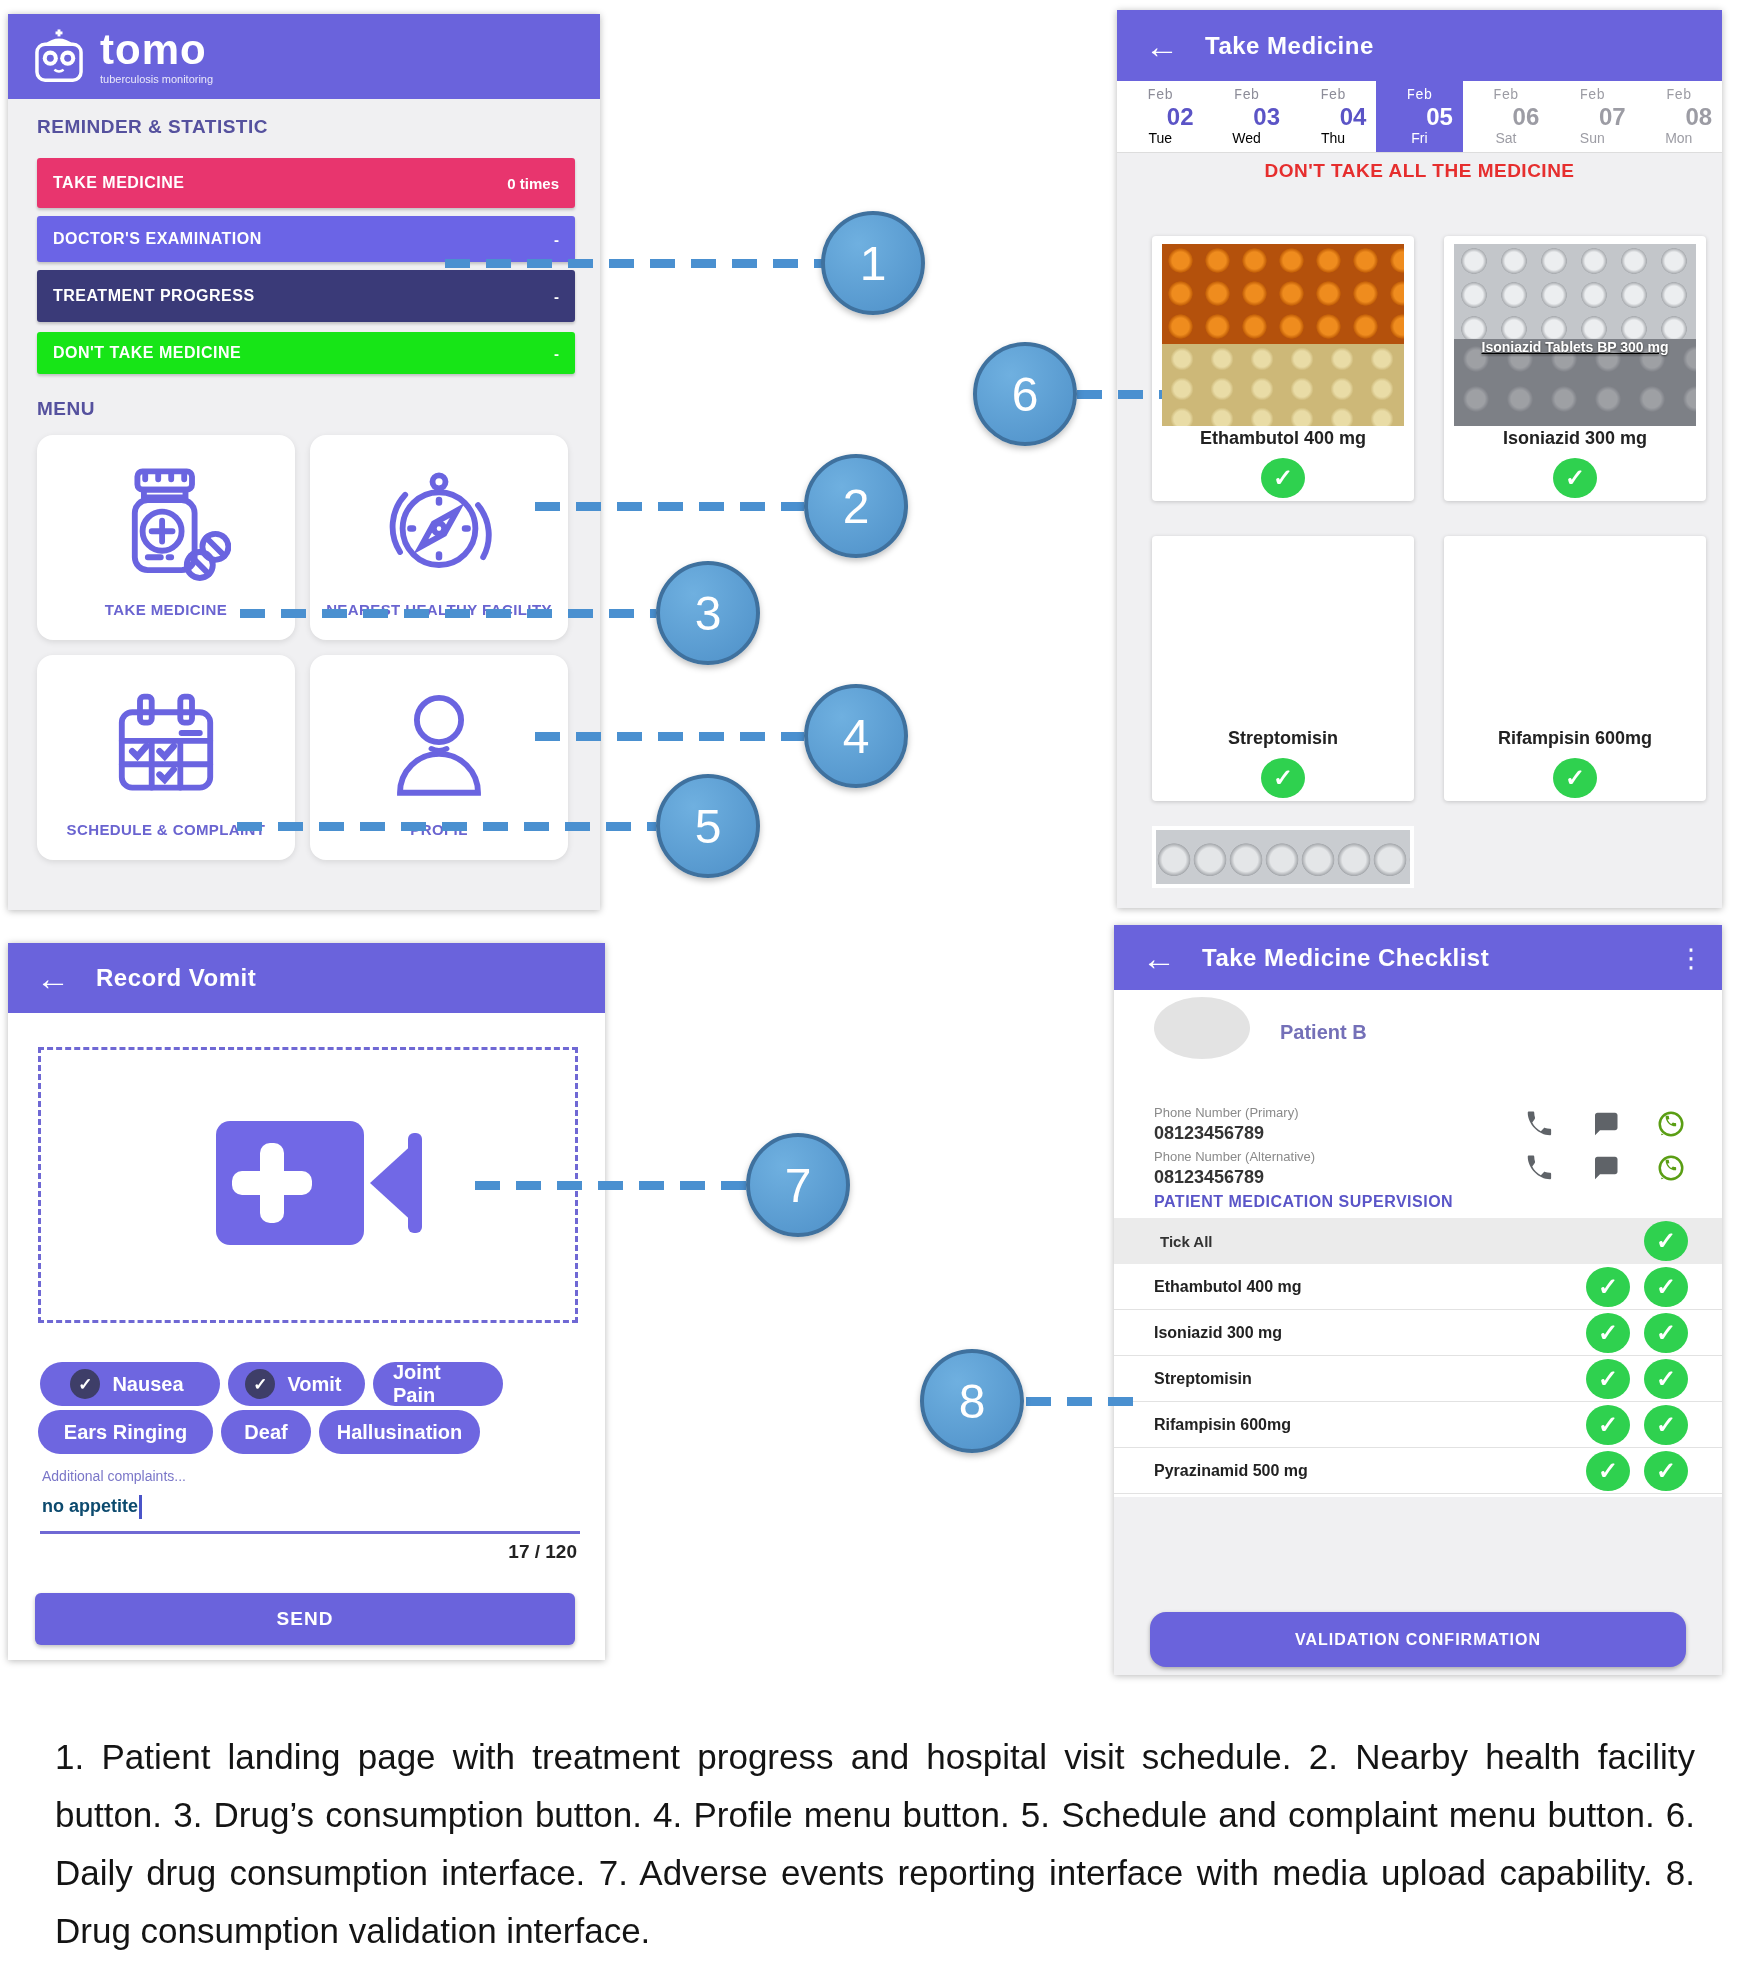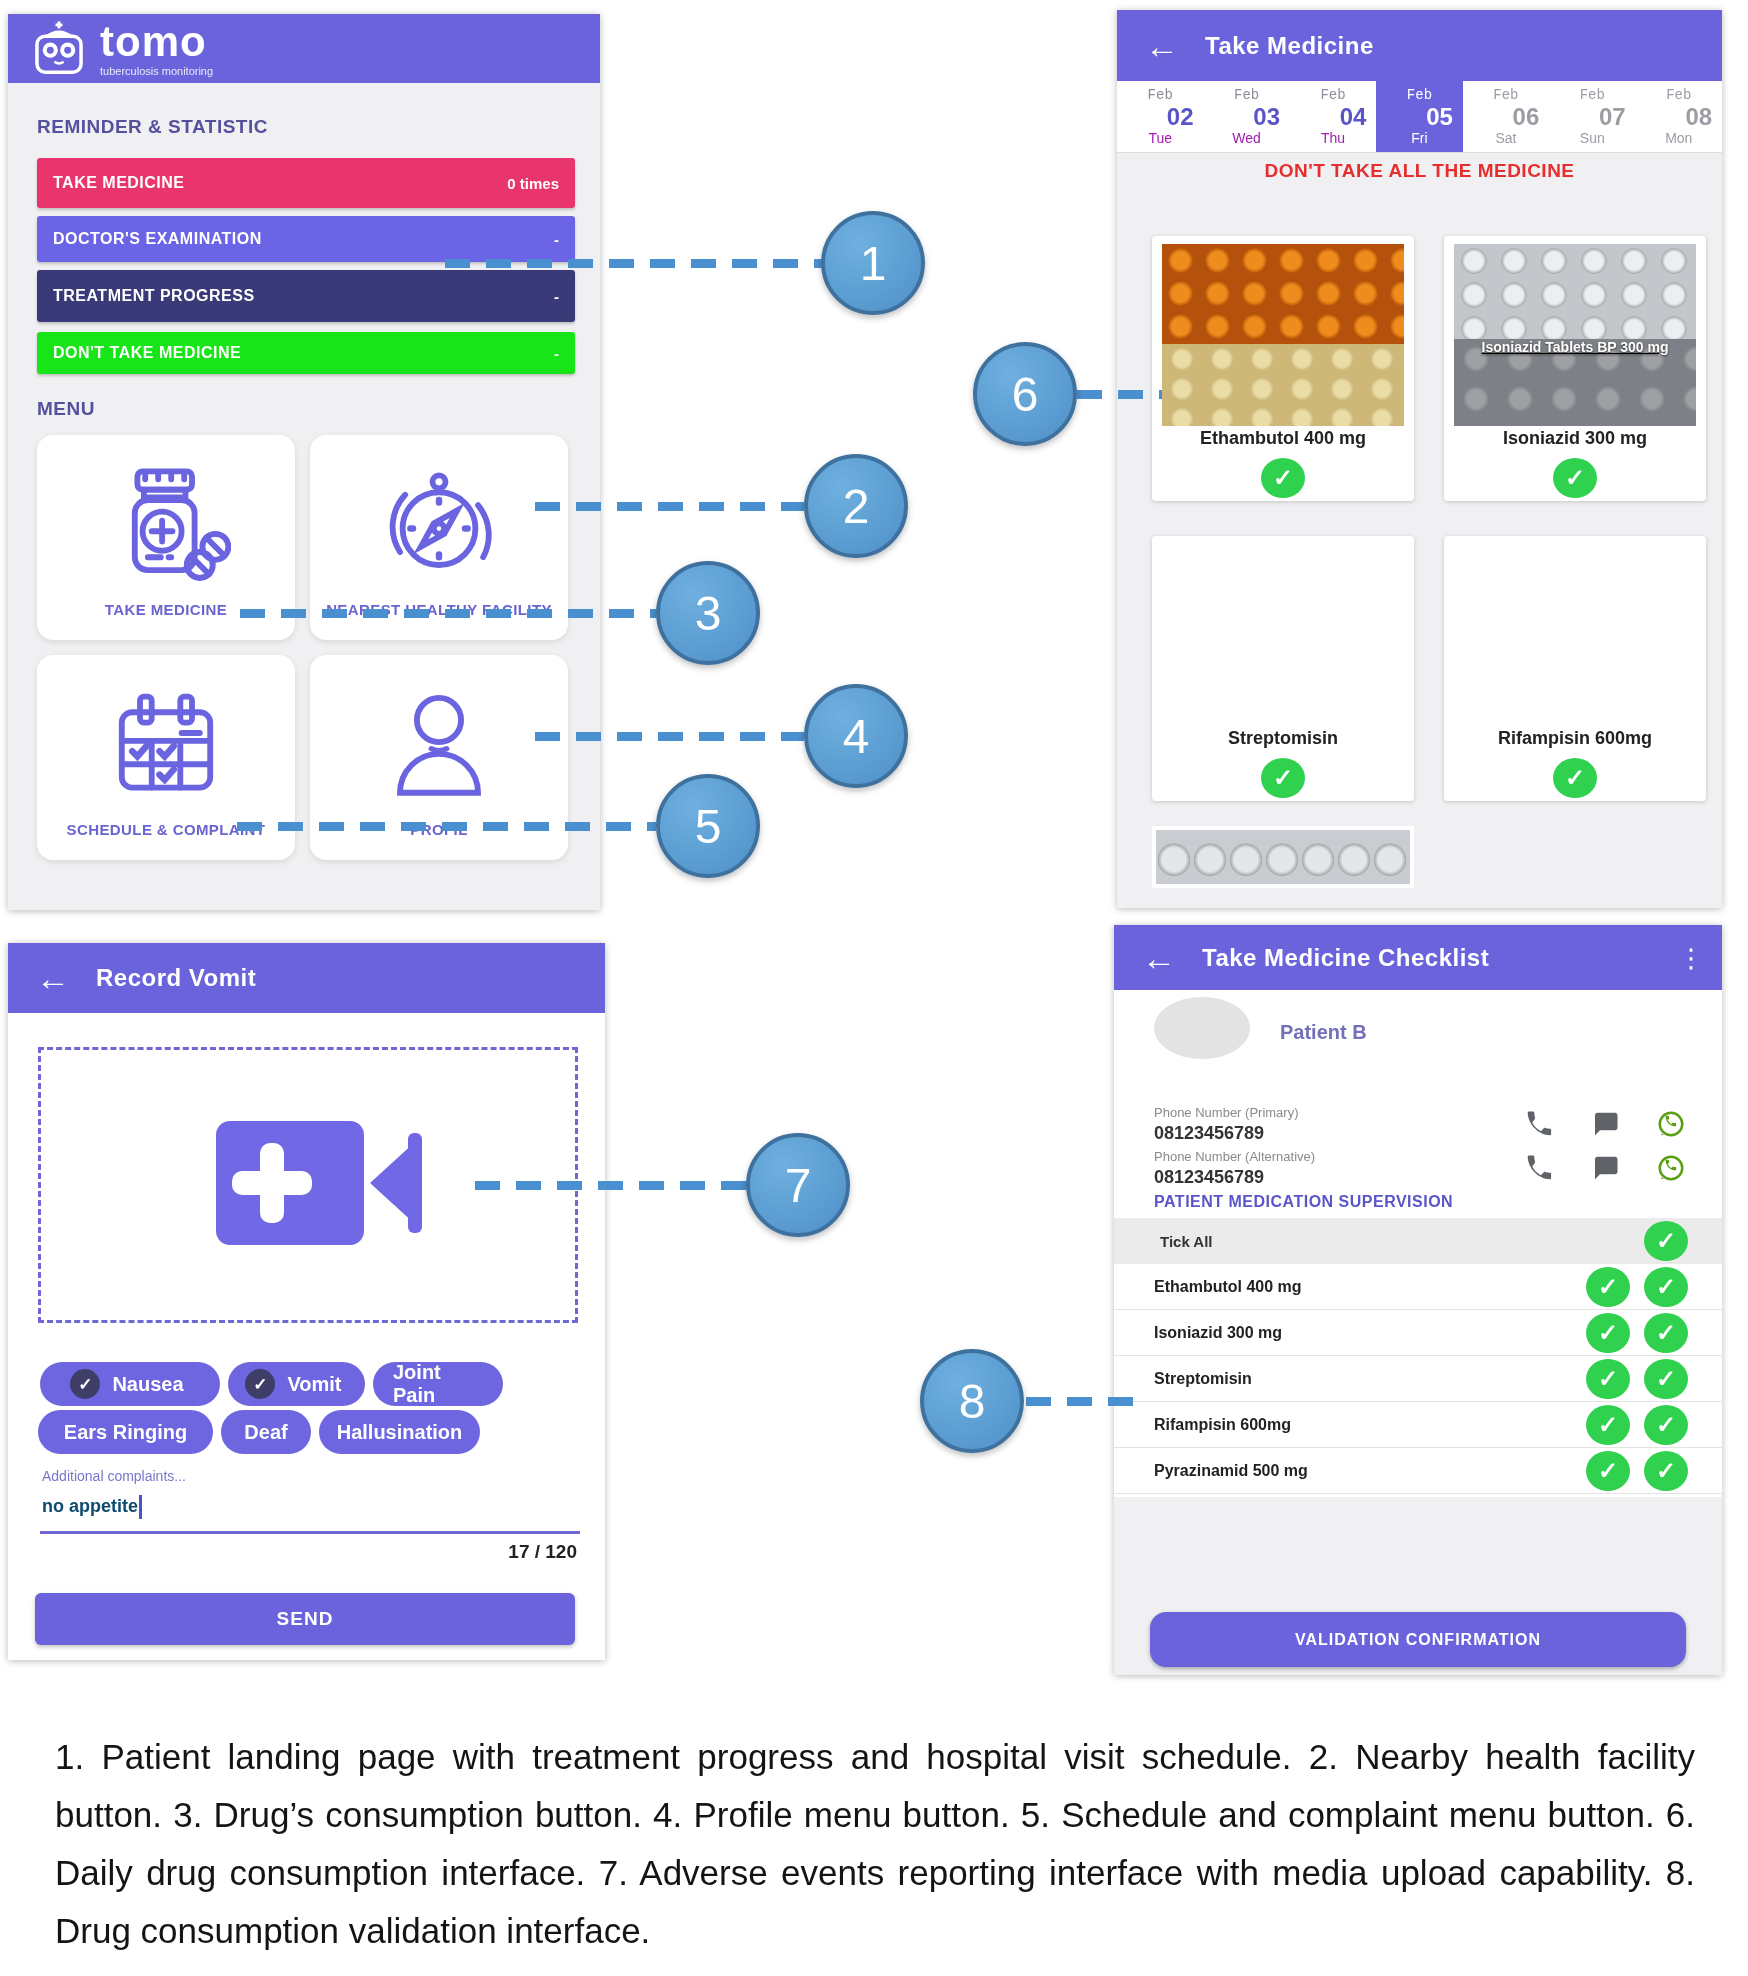--- a/index.html
+++ b/index.html
@@ -7,21 +7,21 @@
        font-family:"Liberation Sans",sans-serif;overflow:hidden;}
   .app{position:absolute;background:#fff;box-shadow:0 1px 7px rgba(0,0,0,.28);}
   .apphead{position:absolute;left:0;right:0;top:0;background:#6a63dc;color:#fff;
            display:flex;align-items:center;}
   .backarrow{font-size:34px;color:#fff;margin:0 26px 0 28px;line-height:1;}
   .apptitle{font-size:24px;font-weight:700;letter-spacing:.5px;}
   .abs{position:absolute;}
 
   
   #appA{left:8px;top:14px;width:592px;height:896px;background:#f0f0f2;}
-  #appA .apphead{height:69px;}
+  #appA .apphead{height:85px;}
   .logo{display:flex;align-items:center;margin-left:22px;}
   .logotext{margin-left:12px;}
   .logoname{font-size:42px;font-weight:800;letter-spacing:1px;line-height:1;}
   .logosub{font-size:11px;opacity:.85;margin-top:2px;}
   .secttitle{color:#55519e;font-size:19px;font-weight:700;letter-spacing:.5px;}
   .statbar{position:absolute;left:29px;width:538px;border-radius:3px;color:#fff;
            display:flex;align-items:center;justify-content:space-between;
            padding:0 16px;box-sizing:border-box;box-shadow:0 2px 3px rgba(0,0,0,.2);}
   .statbar .lb{font-size:16px;font-weight:700;letter-spacing:.5px;}
   .statbar .vl{font-size:15px;font-weight:700;}
@@ -67,21 +67,21 @@
         font-size:19px;font-weight:700;letter-spacing:1px;box-shadow:0 2px 4px rgba(0,0,0,.25);}
 
   
   #appC{left:1117px;top:10px;width:605px;height:898px;background:#f0f0f2;}
   #appC .apphead{height:71px;}
   .datestrip{position:absolute;left:0;top:71px;width:605px;height:71px;background:#fff;
         display:flex;border-bottom:1px solid #ddd;}
   .datecol{flex:1;display:flex;flex-direction:column;align-items:center;justify-content:center;line-height:1.15;}
   .datecol .m{font-size:14px;color:#8d8d99;font-family:Liberation Mono, monospace;}
   .datecol .d{font-size:24px;font-weight:700;color:#5b54c6;margin-left:40px;}
-  .datecol .w{font-size:14px;color:#a21caf;}
+  .datecol .w{font-size:14px;color:#000000;}
   .datecol.dim .d,.datecol.dim .w,.datecol.dim .m{color:#9c9ca4;}
   .datecol.sel{background:#6a63dc;}
   .datecol.sel .m,.datecol.sel .d,.datecol.sel .w{color:#fff;}
   .warntext{position:absolute;left:0;top:150px;width:605px;text-align:center;color:#e62e2e;
         font-size:19px;font-weight:700;letter-spacing:.5px;}
   .medcard{position:absolute;width:262px;height:265px;background:#fff;border-radius:4px;
         box-shadow:0 1px 4px rgba(0,0,0,.18);}
   .medimg{position:absolute;left:10px;right:10px;top:8px;height:182px;overflow:hidden;}
   .ethtop{height:55%;background-color:#b4510c;
         background-image:radial-gradient(circle at 50% 50%,#ef8c1e 0 34%,#c35f08 48%,rgba(0,0,0,0) 50%);

